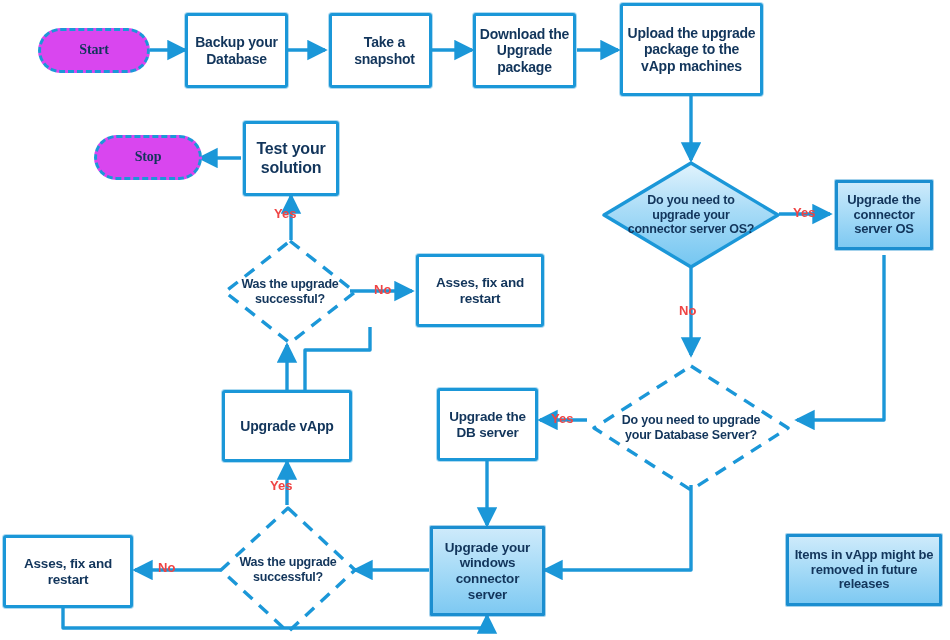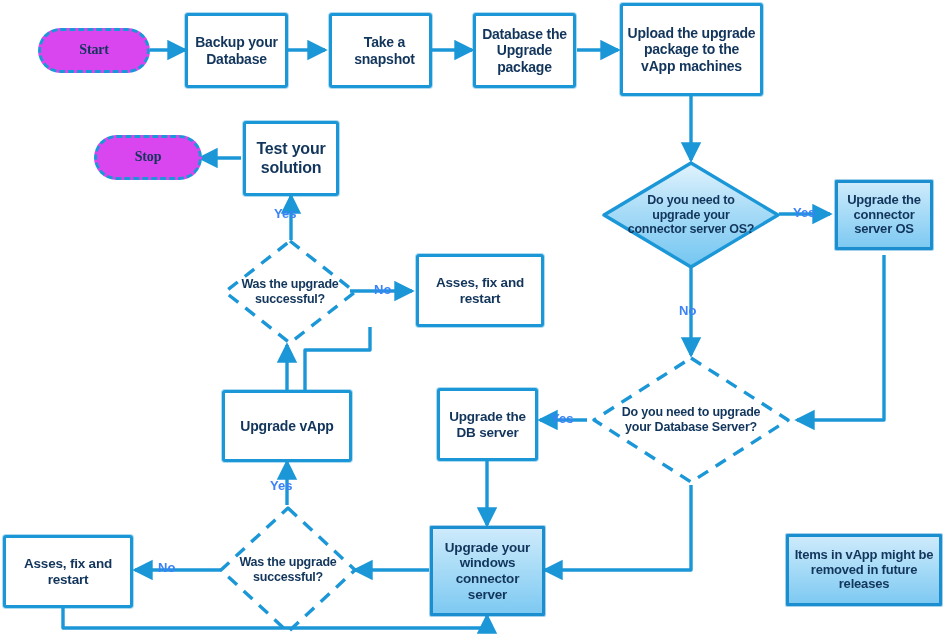--- a/index.html
+++ b/index.html
@@ -27,21 +27,21 @@
   .term{border:3px dashed #1b97d8;border-radius:40px;background:#d946ef;font-family:Liberation Serif, serif;}
 
   
   .diamond{position:absolute;}
   .diamond .dlabel{position:absolute;left:0;top:0;width:100%;height:100%;
         display:flex;align-items:center;justify-content:center;
         text-align:center;color:#12355b;font-weight:bold;line-height:1.18;
         letter-spacing:-0.2px;}
   .dshape{position:absolute;left:0;top:0;}
 
-  .edgelabel{position:absolute;color:#3b82f6;font-weight:bold;
+  .edgelabel{position:absolute;color:#ef4444;font-weight:bold;
         background:transparent;white-space:nowrap;}
 </style>
 </head>
 <body>
 
 <div id="canvas">
 
   <svg id="wires" viewBox="0 0 950 640" xmlns="http://www.w3.org/2000/svg">
     <defs>
       <marker id="ah" markerWidth="7" markerHeight="7" refX="5.2" refY="3" orient="auto" markerUnits="strokeWidth">
@@ -98,21 +98,21 @@
 
   <div class="node proc" style="left:185px;top:13px;width:103px;height:75px;font-size:14px;">
     <span>Backup your Database</span>
   </div>
 
   <div class="node proc" style="left:329px;top:13px;width:103px;height:75px;font-size:14px;padding-left:8px;">
     <span>Take a snapshot</span>
   </div>
 
   <div class="node proc" style="left:473px;top:13px;width:103px;height:75px;font-size:14px;">
-    <span>Database the Upgrade package</span>
+    <span>Download the Upgrade package</span>
   </div>
 
   <div class="node proc" style="left:620px;top:3px;width:143px;height:93px;font-size:14px;">
     <span>Upload the upgrade package to the vApp machines</span>
   </div>
 
   <div class="diamond" style="left:601px;top:160px;width:180px;height:110px;">
     <svg class="dshape" width="180" height="110" viewBox="0 0 180 110">
       <defs>
         <linearGradient id="dg1" x1="0" y1="0" x2="0" y2="1">
@@ -125,21 +125,21 @@
     </svg>
     <div class="dlabel" style="font-size:12.5px;padding:0 22px;box-sizing:border-box;">
       <span>Do you need to upgrade your connector server OS?</span>
     </div>
   </div>
 
   <div class="node proc-blue" style="left:835px;top:180px;width:98px;height:70px;font-size:13px;">
     <span>Upgrade the connector server OS</span>
   </div>
 
-  <div class="diamond" style="left:591px;top:355px;width:200px;height:130px;">
+  <div class="diamond" style="left:591px;top:363px;width:200px;height:130px;">
     <svg class="dshape" width="200" height="130" viewBox="0 0 200 130">
       <polygon points="100,3 197,65 100,127 3,65" fill="none" stroke="#1b97d8" stroke-width="3.4" stroke-linejoin="round" stroke-dasharray="12 9"></polygon>
     </svg>
     <div class="dlabel" style="font-size:12.5px;padding:0 30px;box-sizing:border-box;">
       <span>Do you need to upgrade your Database Server?</span>
     </div>
   </div>
 
   <div class="node proc-blue" style="left:430px;top:526px;width:115px;height:90px;font-size:13.5px;">
     <span>Upgrade your windows connector server</span>

